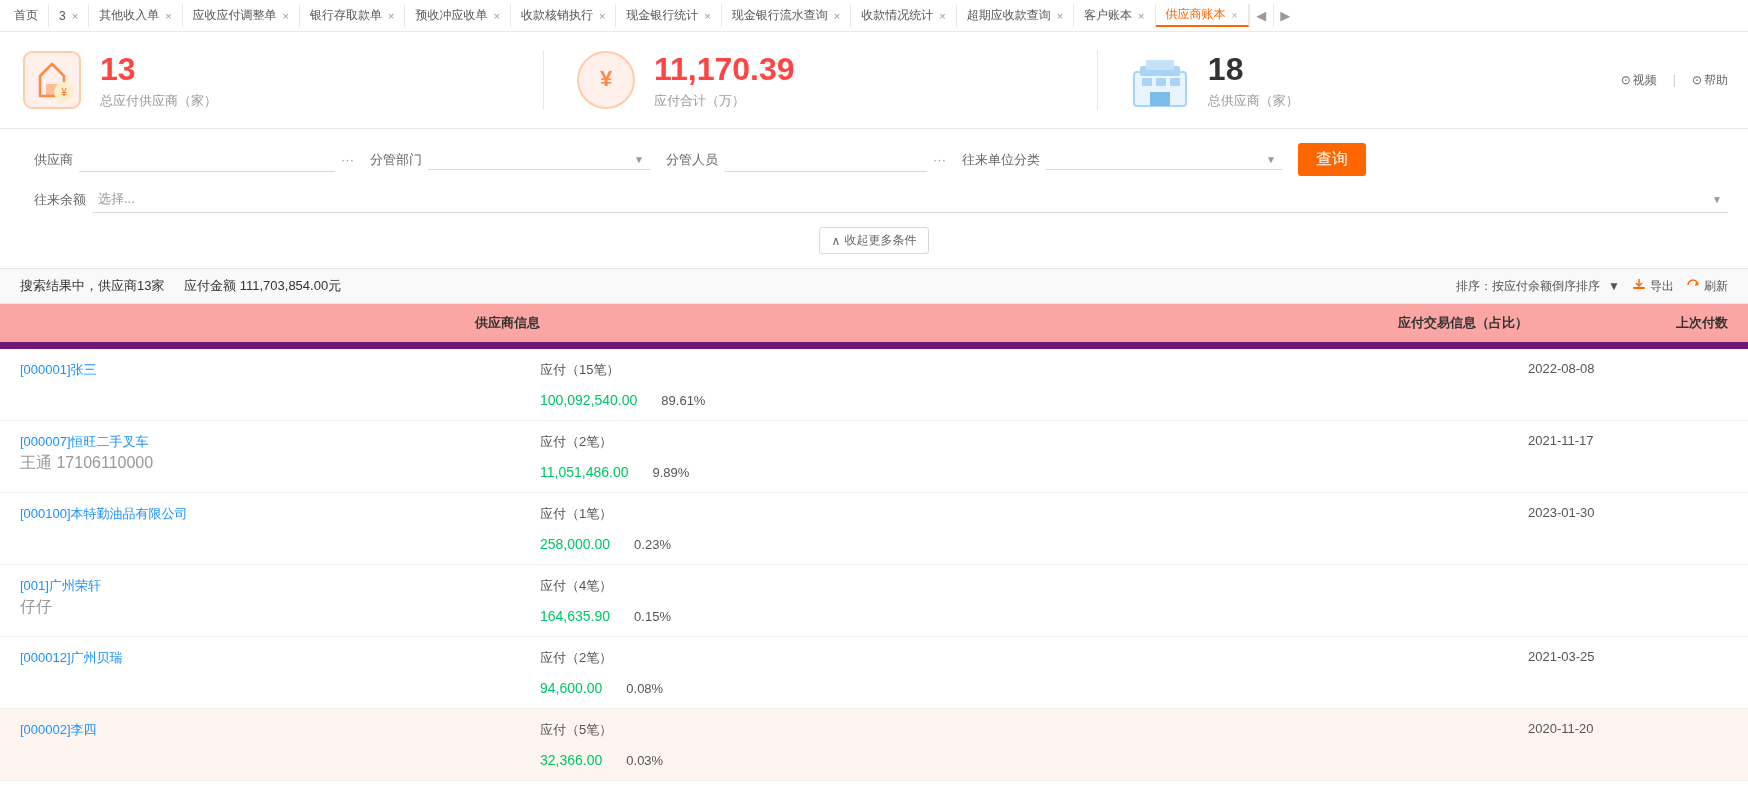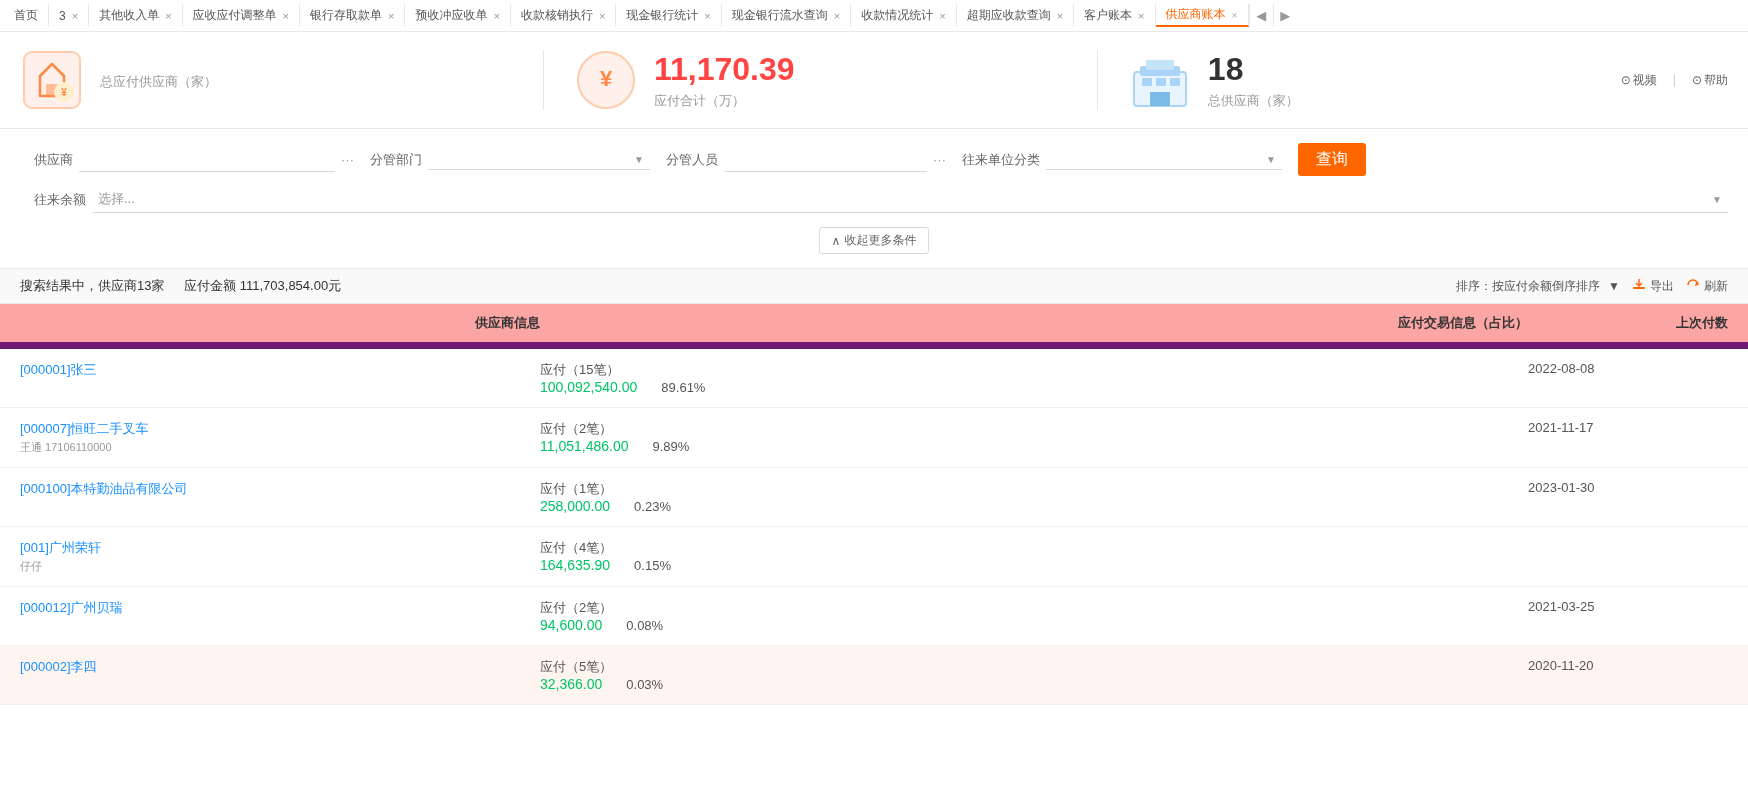--- a/index.html
+++ b/index.html
@@ -44,26 +44,26 @@
     .sort-select { display: flex; align-items: center; gap: 4px; cursor: pointer; color: #555; }
     .action-btn { display: flex; align-items: center; gap: 4px; cursor: pointer; color: #555; }
 
     
     .table-container { background: #fff; margin: 0; }
     .table-header { display: grid; grid-template-columns: 520px 1fr 200px; padding: 10px 20px; border-bottom: 7px solid #701a75; background: #fca5a5; text-align: right; }
     .table-header-cell { font-weight: 600; color: #333; font-size: 13px; }
     .table-row { display: grid; grid-template-columns: 520px 1fr 200px; padding: 12px 20px; border-bottom: 1px solid #f0f0f0; align-items: start; }
     .table-row.highlighted { background: #fff5f0; }
     .supplier-name { color: #1890ff; font-size: 13px; cursor: pointer; text-decoration: none; }
-    .supplier-sub { color: #999; font-size: 11px; margin-top: 2px; }
+    .supplier-sub { color: #999; font-size: 16px; margin-top: 2px; }
     .tx-label { font-size: 13px; color: #555; }
     .tx-amount { color: #00c566; font-size: 14px; font-weight: 500; cursor: pointer; }
     .tx-percent { color: #555; font-size: 13px; margin-left: 20px; }
     .last-pay { color: #555; font-size: 13px; }
-    .tx-info { display: flex; align-items: center; flex-wrap: wrap; gap: 4px; }
+    .tx-info { display: flex; align-items: center; flex-wrap: wrap; gap: 4px; margin-top: 13px; }
 
     
     .main-content { overflow-y: auto; height: calc(794px - 36px - 98px - 85px - 36px); }
     ::-webkit-scrollbar { width: 6px; }
     ::-webkit-scrollbar-track { background: #f1f1f1; }
     ::-webkit-scrollbar-thumb { background: #ccc; border-radius: 3px; }
 
     .filter-bottom-row { display: flex; justify-content: center; margin-top: 2px; }
     .second-row-item { min-width: 220px; }
   </style>
@@ -132,20 +132,21 @@
     <div class="stat-icon">
       <svg viewBox="0 0 64 64" fill="none" xmlns="http://www.w3.org/2000/svg">
         <rect x="4" y="4" width="56" height="56" rx="8" fill="#fff0eb" stroke="#ffccaa" stroke-width="2"></rect>
         <path d="M20 28 L32 16 L44 28 L44 48 L20 48 Z" fill="none" stroke="#ff8844" stroke-width="2.5" stroke-linejoin="round"></path>
         <rect x="26" y="36" width="12" height="12" rx="1" fill="#ff8844" opacity="0.5"></rect>
         <circle cx="44" cy="44" r="10" fill="#ffeecc"></circle>
         <text x="44" y="48" text-anchor="middle" fill="#ff8844" font-size="10" font-weight="bold">¥</text>
       </svg>
     </div>
     <div class="stat-info">
+      <div class="stat-number">13</div>
       <div class="stat-label">总应付供应商（家）</div>
     </div>
   </div>
 
   <div class="stat-divider"></div>
 
   <div class="stat-card">
     <div class="stat-icon">
       <svg viewBox="0 0 64 64" fill="none" xmlns="http://www.w3.org/2000/svg">
         <circle cx="32" cy="32" r="28" fill="#fff0eb" stroke="#ffccaa" stroke-width="2"></circle>

